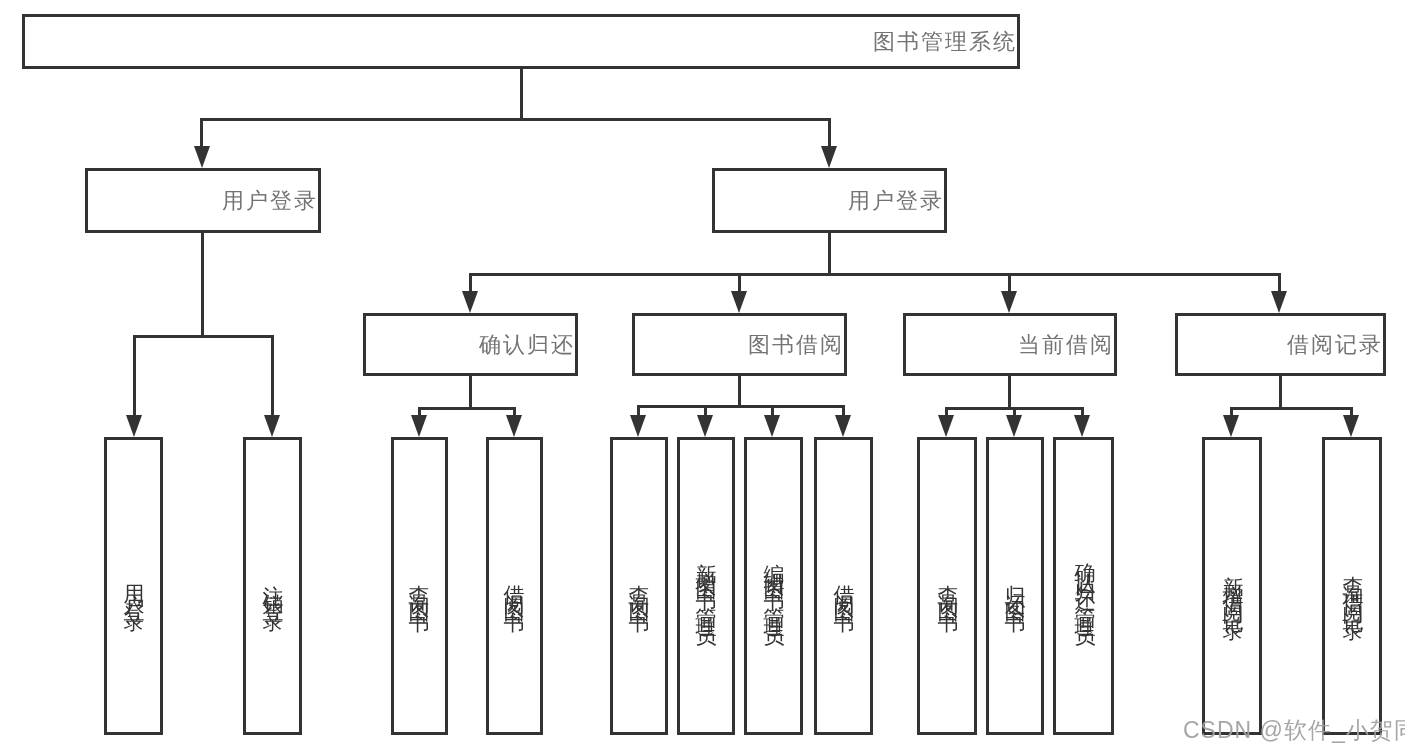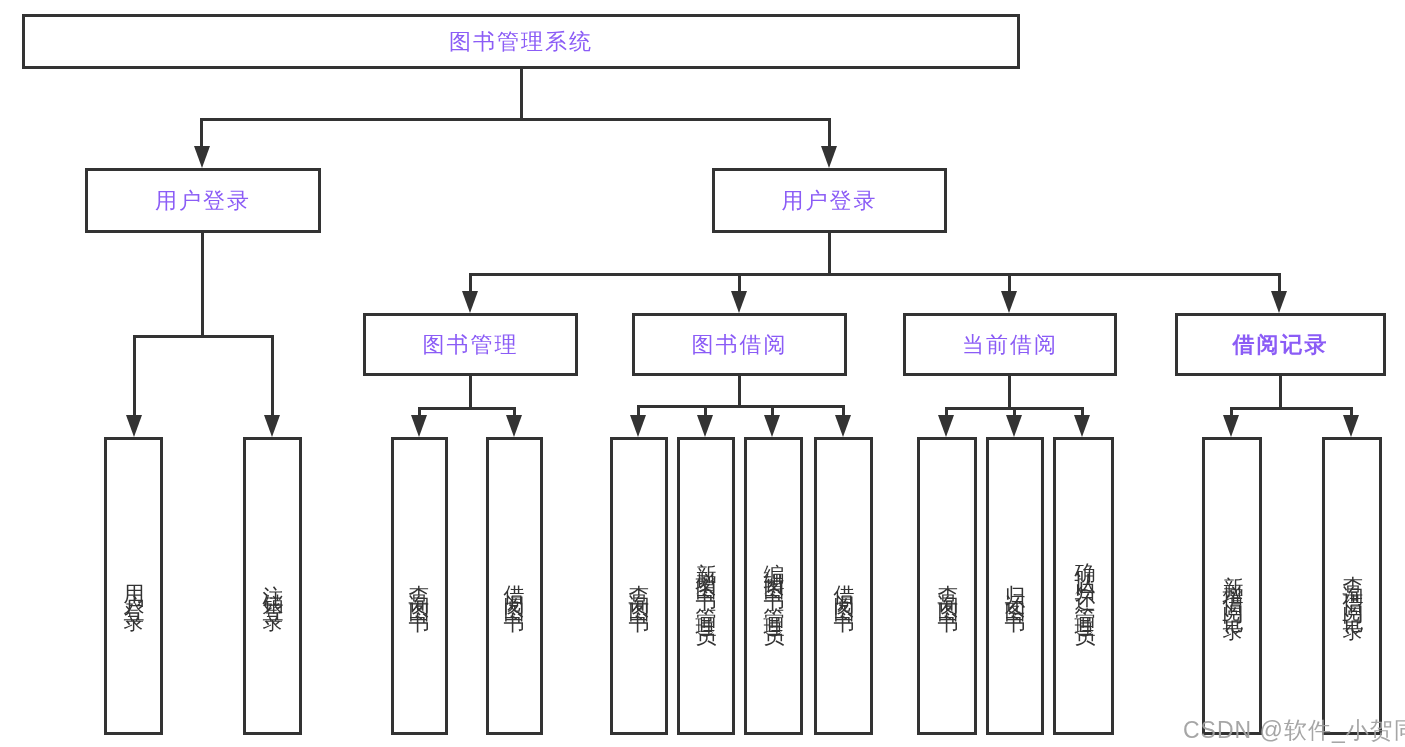--- a/index.html
+++ b/index.html
@@ -2,22 +2,22 @@
 <html><head>
 <meta charset="utf-8">
 <style>
   html,body{margin:0;padding:0;background:#ffffff;}
   #canvas{
     position:relative;width:1405px;height:747px;background:#ffffff;
     font-family:"Liberation Sans","DejaVu Sans",sans-serif;overflow:hidden;
   }
   .box{
     position:absolute;box-sizing:border-box;background:#ffffff;
-    border:3px solid #333333;color:#8b5cf6;
-    display:flex;align-items:center;justify-content:center;
+    border:3px solid #333333;color:#737373;
+    display:flex;align-items:center;justify-content:flex-end;
     font-size:22px;letter-spacing:2px;white-space:nowrap;
   }
   .vbox{
     position:absolute;box-sizing:border-box;background:#ffffff;
     border:3px solid #333333;color:#333333;
     writing-mode:vertical-rl;text-orientation:upright;
     text-align:center;font-size:21px;letter-spacing:9px;
     line-height:51px;white-space:nowrap;
   }
   .hl{position:absolute;height:3px;background:#333333;}
@@ -68,29 +68,29 @@
   <div class="vl" style="left:469px;top:273px;height:22px;"></div>
   <div class="ar" style="left:462px;top:291px;"></div>
   <div class="vl" style="left:738px;top:273px;height:22px;"></div>
   <div class="ar" style="left:731px;top:291px;"></div>
   <div class="vl" style="left:1008px;top:273px;height:22px;"></div>
   <div class="ar" style="left:1001px;top:291px;"></div>
   <div class="vl" style="left:1278px;top:273px;height:22px;"></div>
   <div class="ar" style="left:1271px;top:291px;"></div>
 
   <div class="box" style="left:363px;top:313px;width:215px;height:63px;">
-    <span>图书管理</span>
+    <span>确认归还</span>
   </div>
   <div class="box" style="left:903px;top:313px;width:214px;height:63px;">
     <span>当前借阅</span>
   </div>
   <div class="box" style="left:632px;top:313px;width:215px;height:63px;">
     <span>图书借阅</span>
   </div>
-  <div class="box" style="left:1175px;top:313px;width:211px;height:63px;font-weight:bold;">
+  <div class="box" style="left:1175px;top:313px;width:211px;height:63px;">
     <span>借阅记录</span>
   </div>
 
   <div class="vl" style="left:469px;top:376px;height:31px;"></div>
   <div class="hl" style="left:418px;top:407px;width:98px;"></div>
   <div class="vl" style="left:418px;top:407px;height:13px;"></div>
   <div class="ar" style="left:411px;top:415px;"></div>
   <div class="vl" style="left:513px;top:407px;height:13px;"></div>
   <div class="ar" style="left:506px;top:415px;"></div>
 

